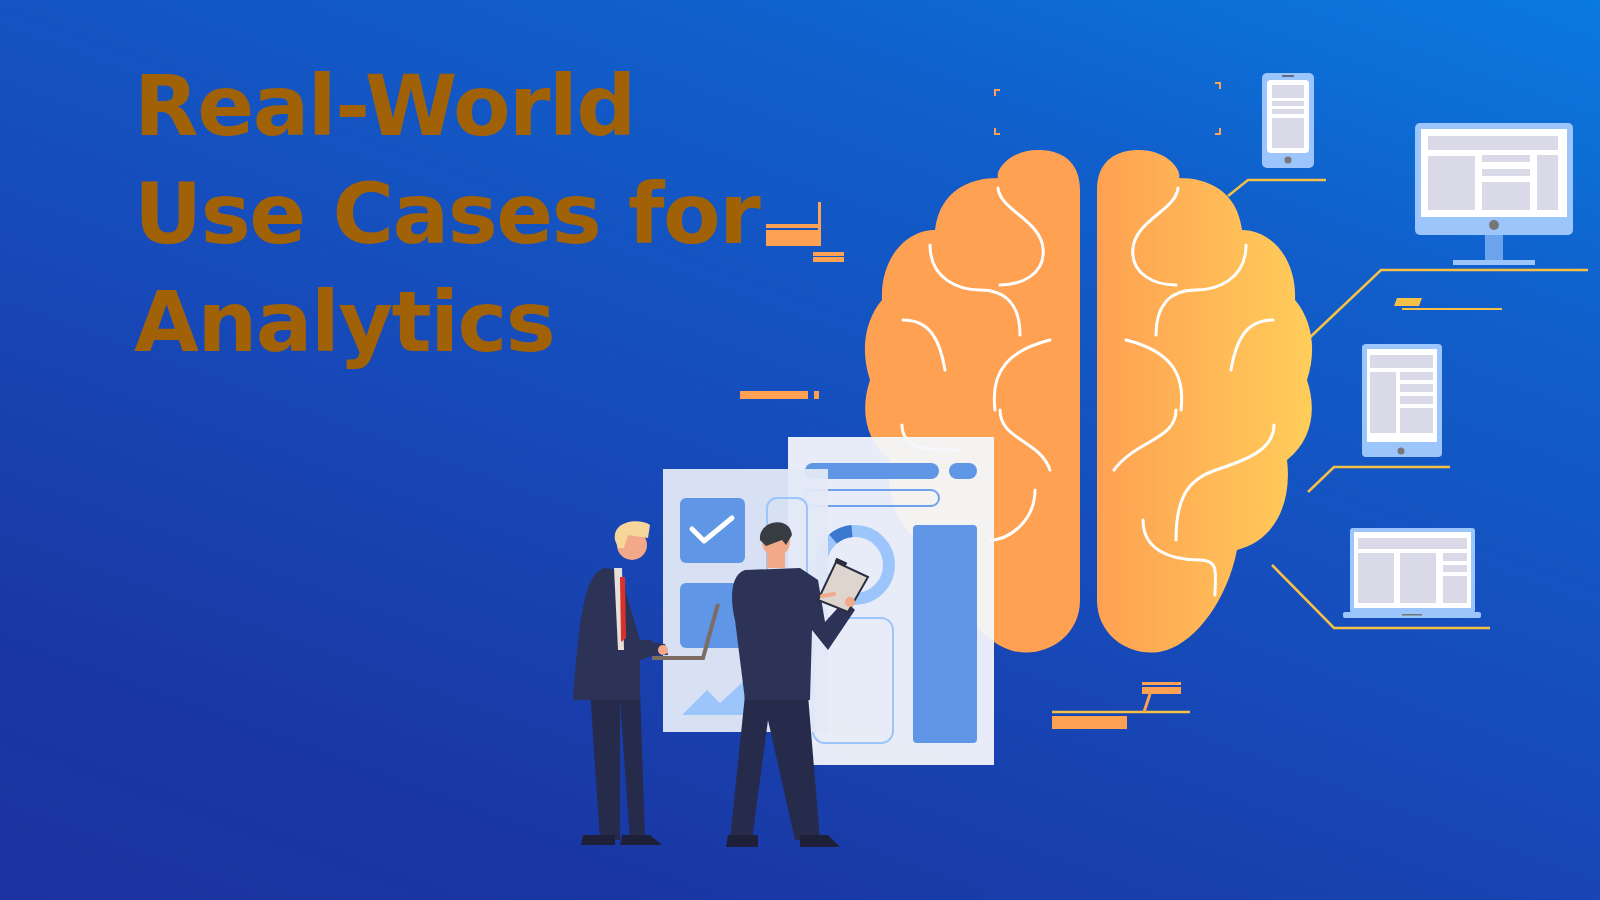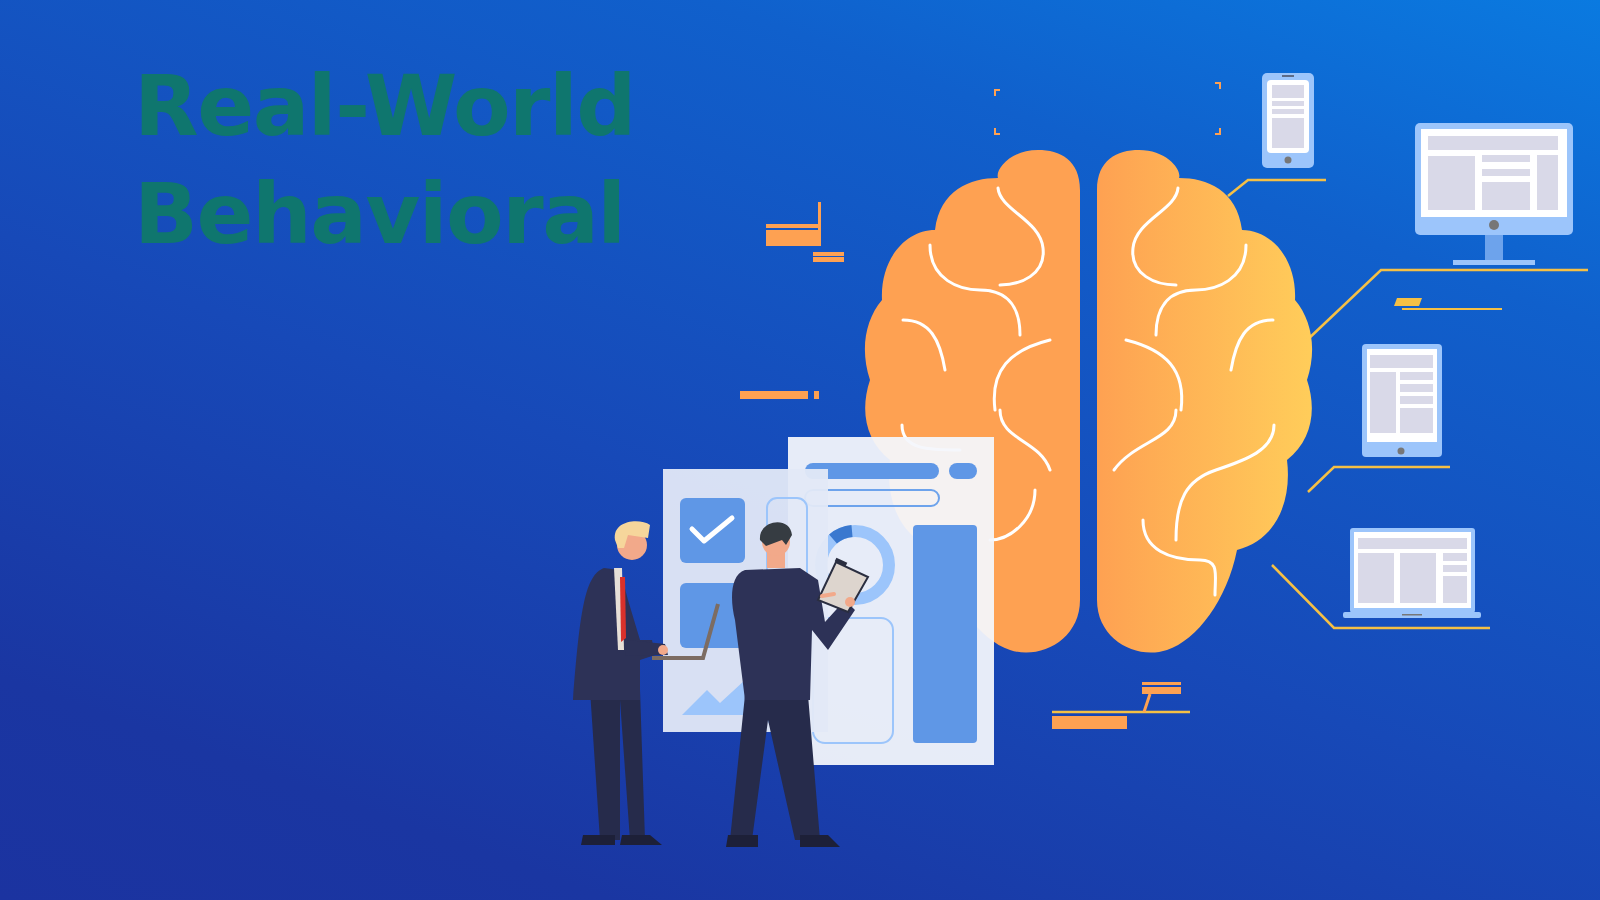--- a/index.html
+++ b/index.html
@@ -3,32 +3,33 @@
 <meta charset="utf-8">
 <style>
   html, body { margin: 0; padding: 0; }
   body {
     width: 1600px; height: 900px; overflow: hidden; position: relative;
     background: linear-gradient(200deg, #0a7ae0 0%, #1060cc 22%, #1749b8 55%, #1a36a2 85%, #1b33a0 100%);
     font-family: "DejaVu Sans", "Liberation Sans", sans-serif;
   }
   .title {
     position: absolute; left: 134px; top: 52px; margin: 0;
-    color: #0f766e; font-weight: bold; font-size: 84px; line-height: 108px;
+    color: #a16207; font-weight: bold; font-size: 84px; line-height: 108px;
     letter-spacing: -1.5px;
   }
   .title span { display: block; white-space: nowrap; }
   .art { position: absolute; left: 0; top: 0; width: 1600px; height: 900px; }
 </style>
 </head>
 <body>
 
 <h1 class="title">
   <span>Real-World</span>
-  <span>Behavioral</span>
+  <span>Use Cases for</span>
+  <span>Analytics</span>
 </h1>
 
 <svg class="art" viewBox="0 0 1600 900" xmlns="http://www.w3.org/2000/svg">
   <defs>
     <linearGradient id="brainR" x1="0" x2="1" y1="0" y2="0">
       <stop offset="0" stop-color="#fea152"></stop>
       <stop offset="1" stop-color="#ffcd5a"></stop>
     </linearGradient>
   </defs>
 

